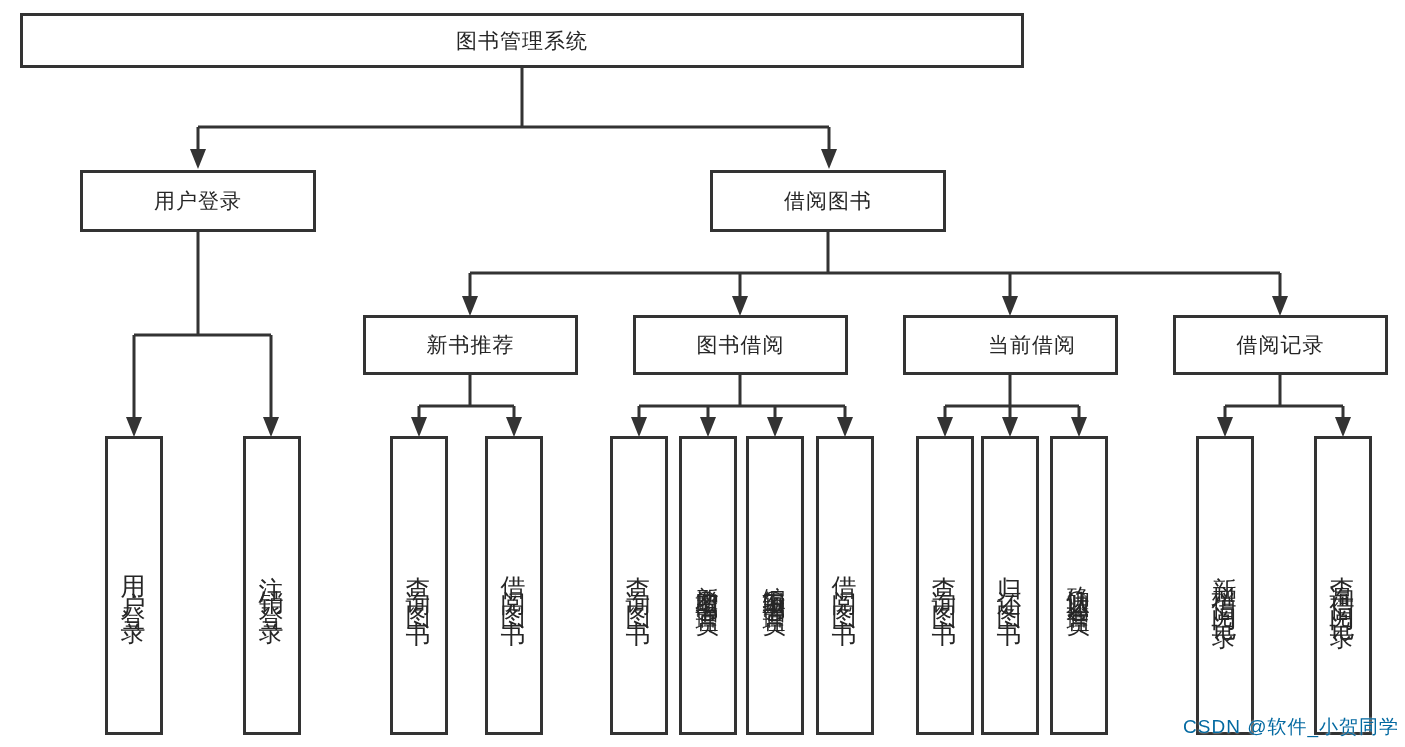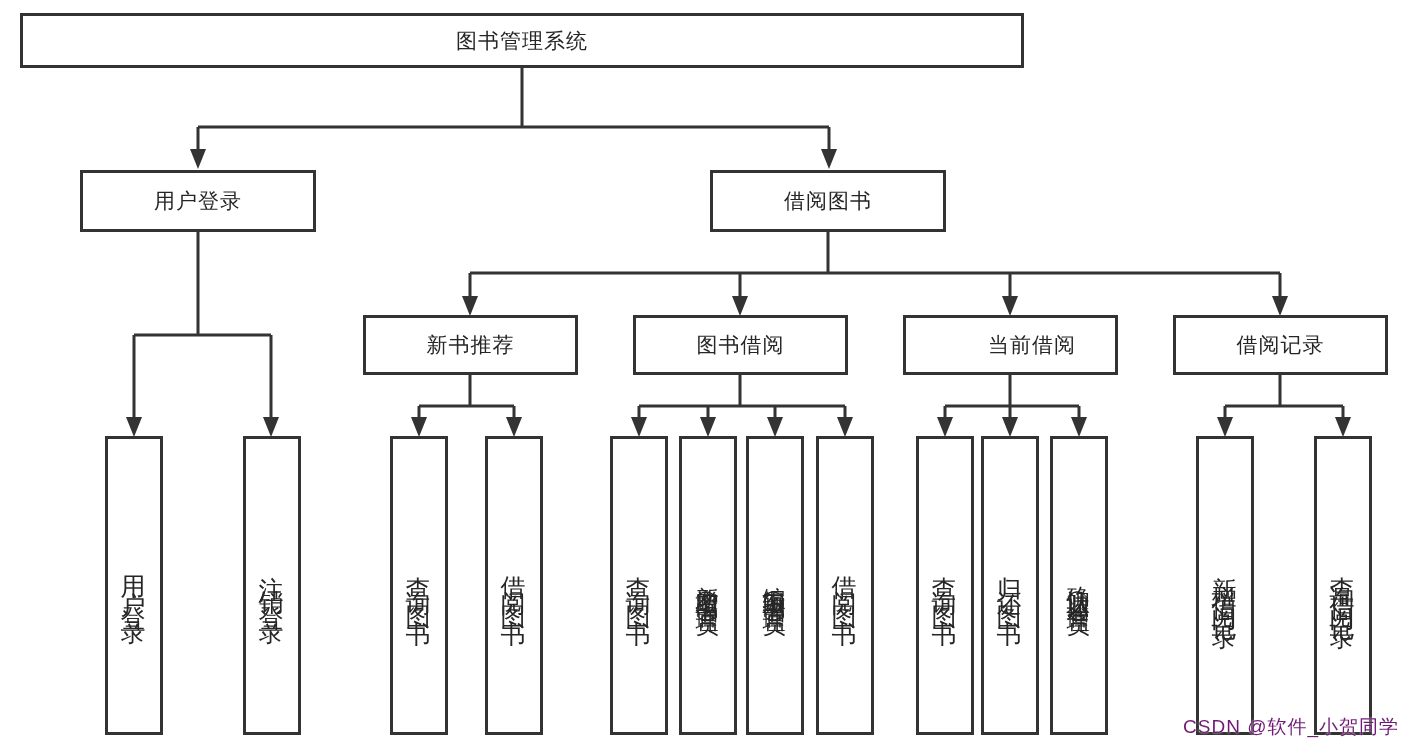--- a/index.html
+++ b/index.html
@@ -44,21 +44,21 @@
   .leaf-a1{left:105px;}  .leaf-a2{left:243px;}
   .leaf-b1{left:390px;}  .leaf-b2{left:485px;}
   .leaf-c1{left:610px;}  .leaf-c2{left:679px;}  .leaf-c3{left:746px;}  .leaf-c4{left:816px;}
   .leaf-d1{left:916px;}  .leaf-d2{left:981px;}  .leaf-d3{left:1050px;}
   .leaf-e1{left:1196px;} .leaf-e2{left:1314px;}
   .watermark{
     position:absolute;
     right:6px;
     top:714px;
     font-size:19px;
-    color:#701a75;
+    color:#0369a1;
     letter-spacing:1px;
     z-index:5;
     text-shadow:0 0 2px #ffffff;
   }
 </style>
 </head>
 <body>
 
 <div class="stage">
 

